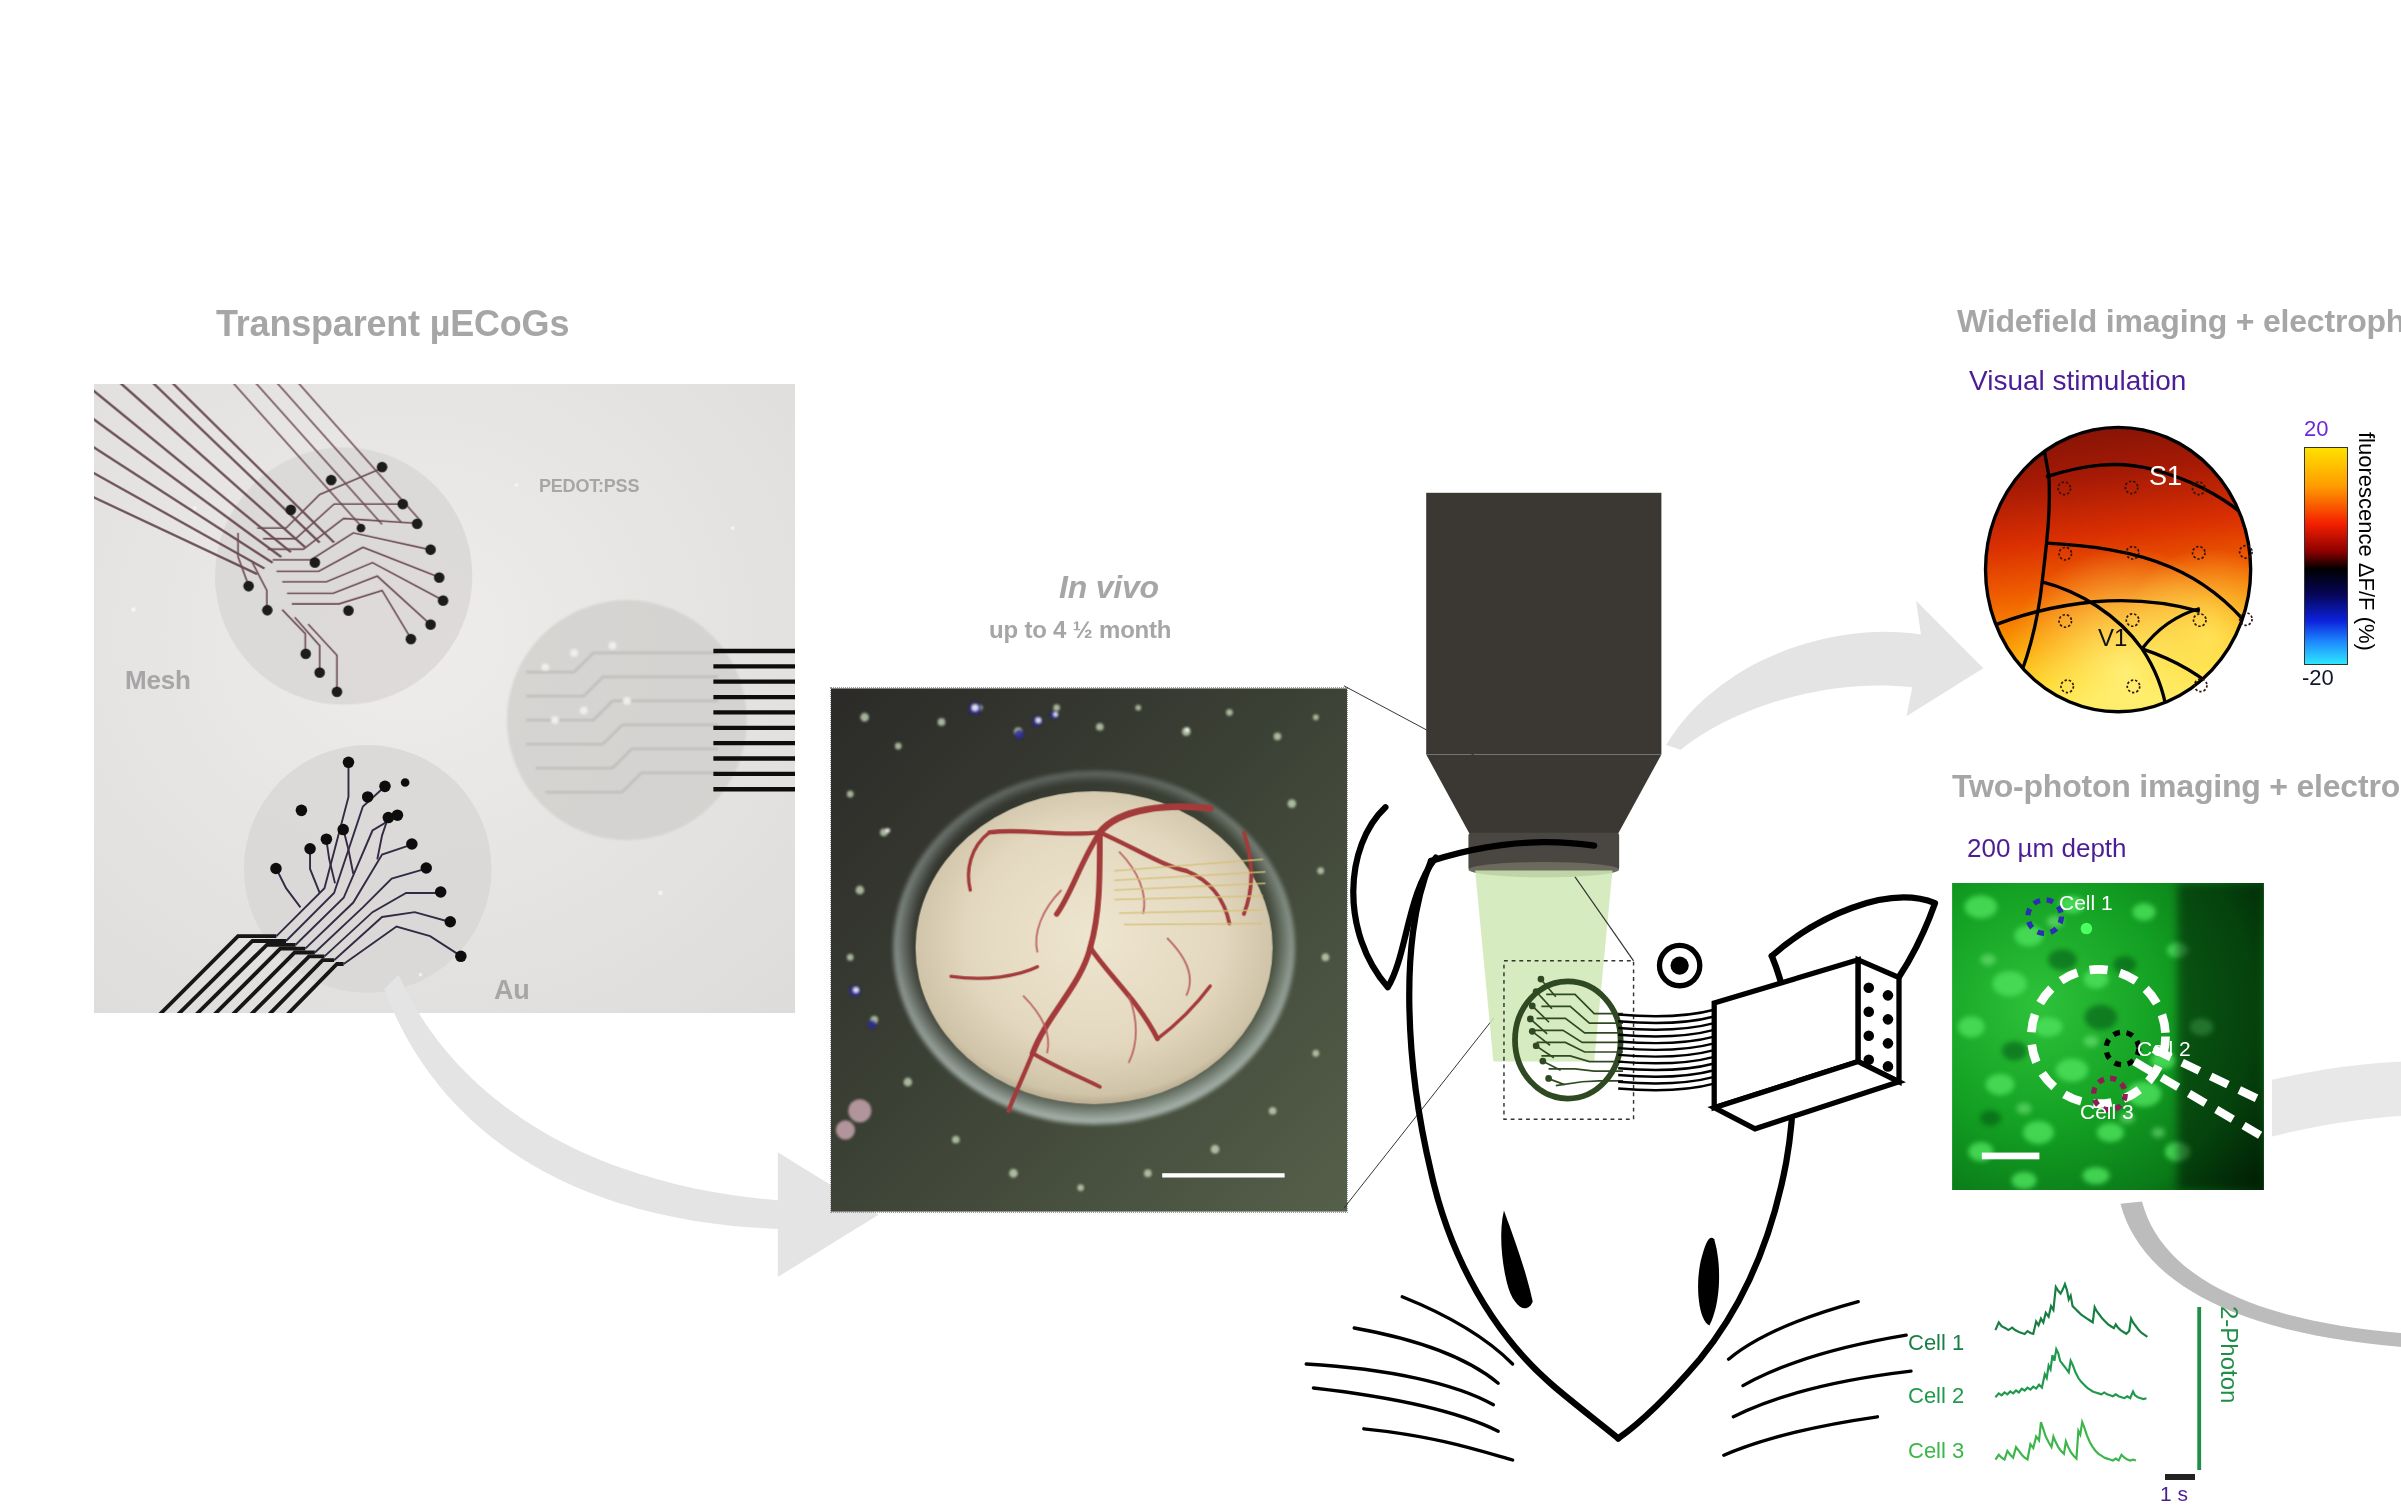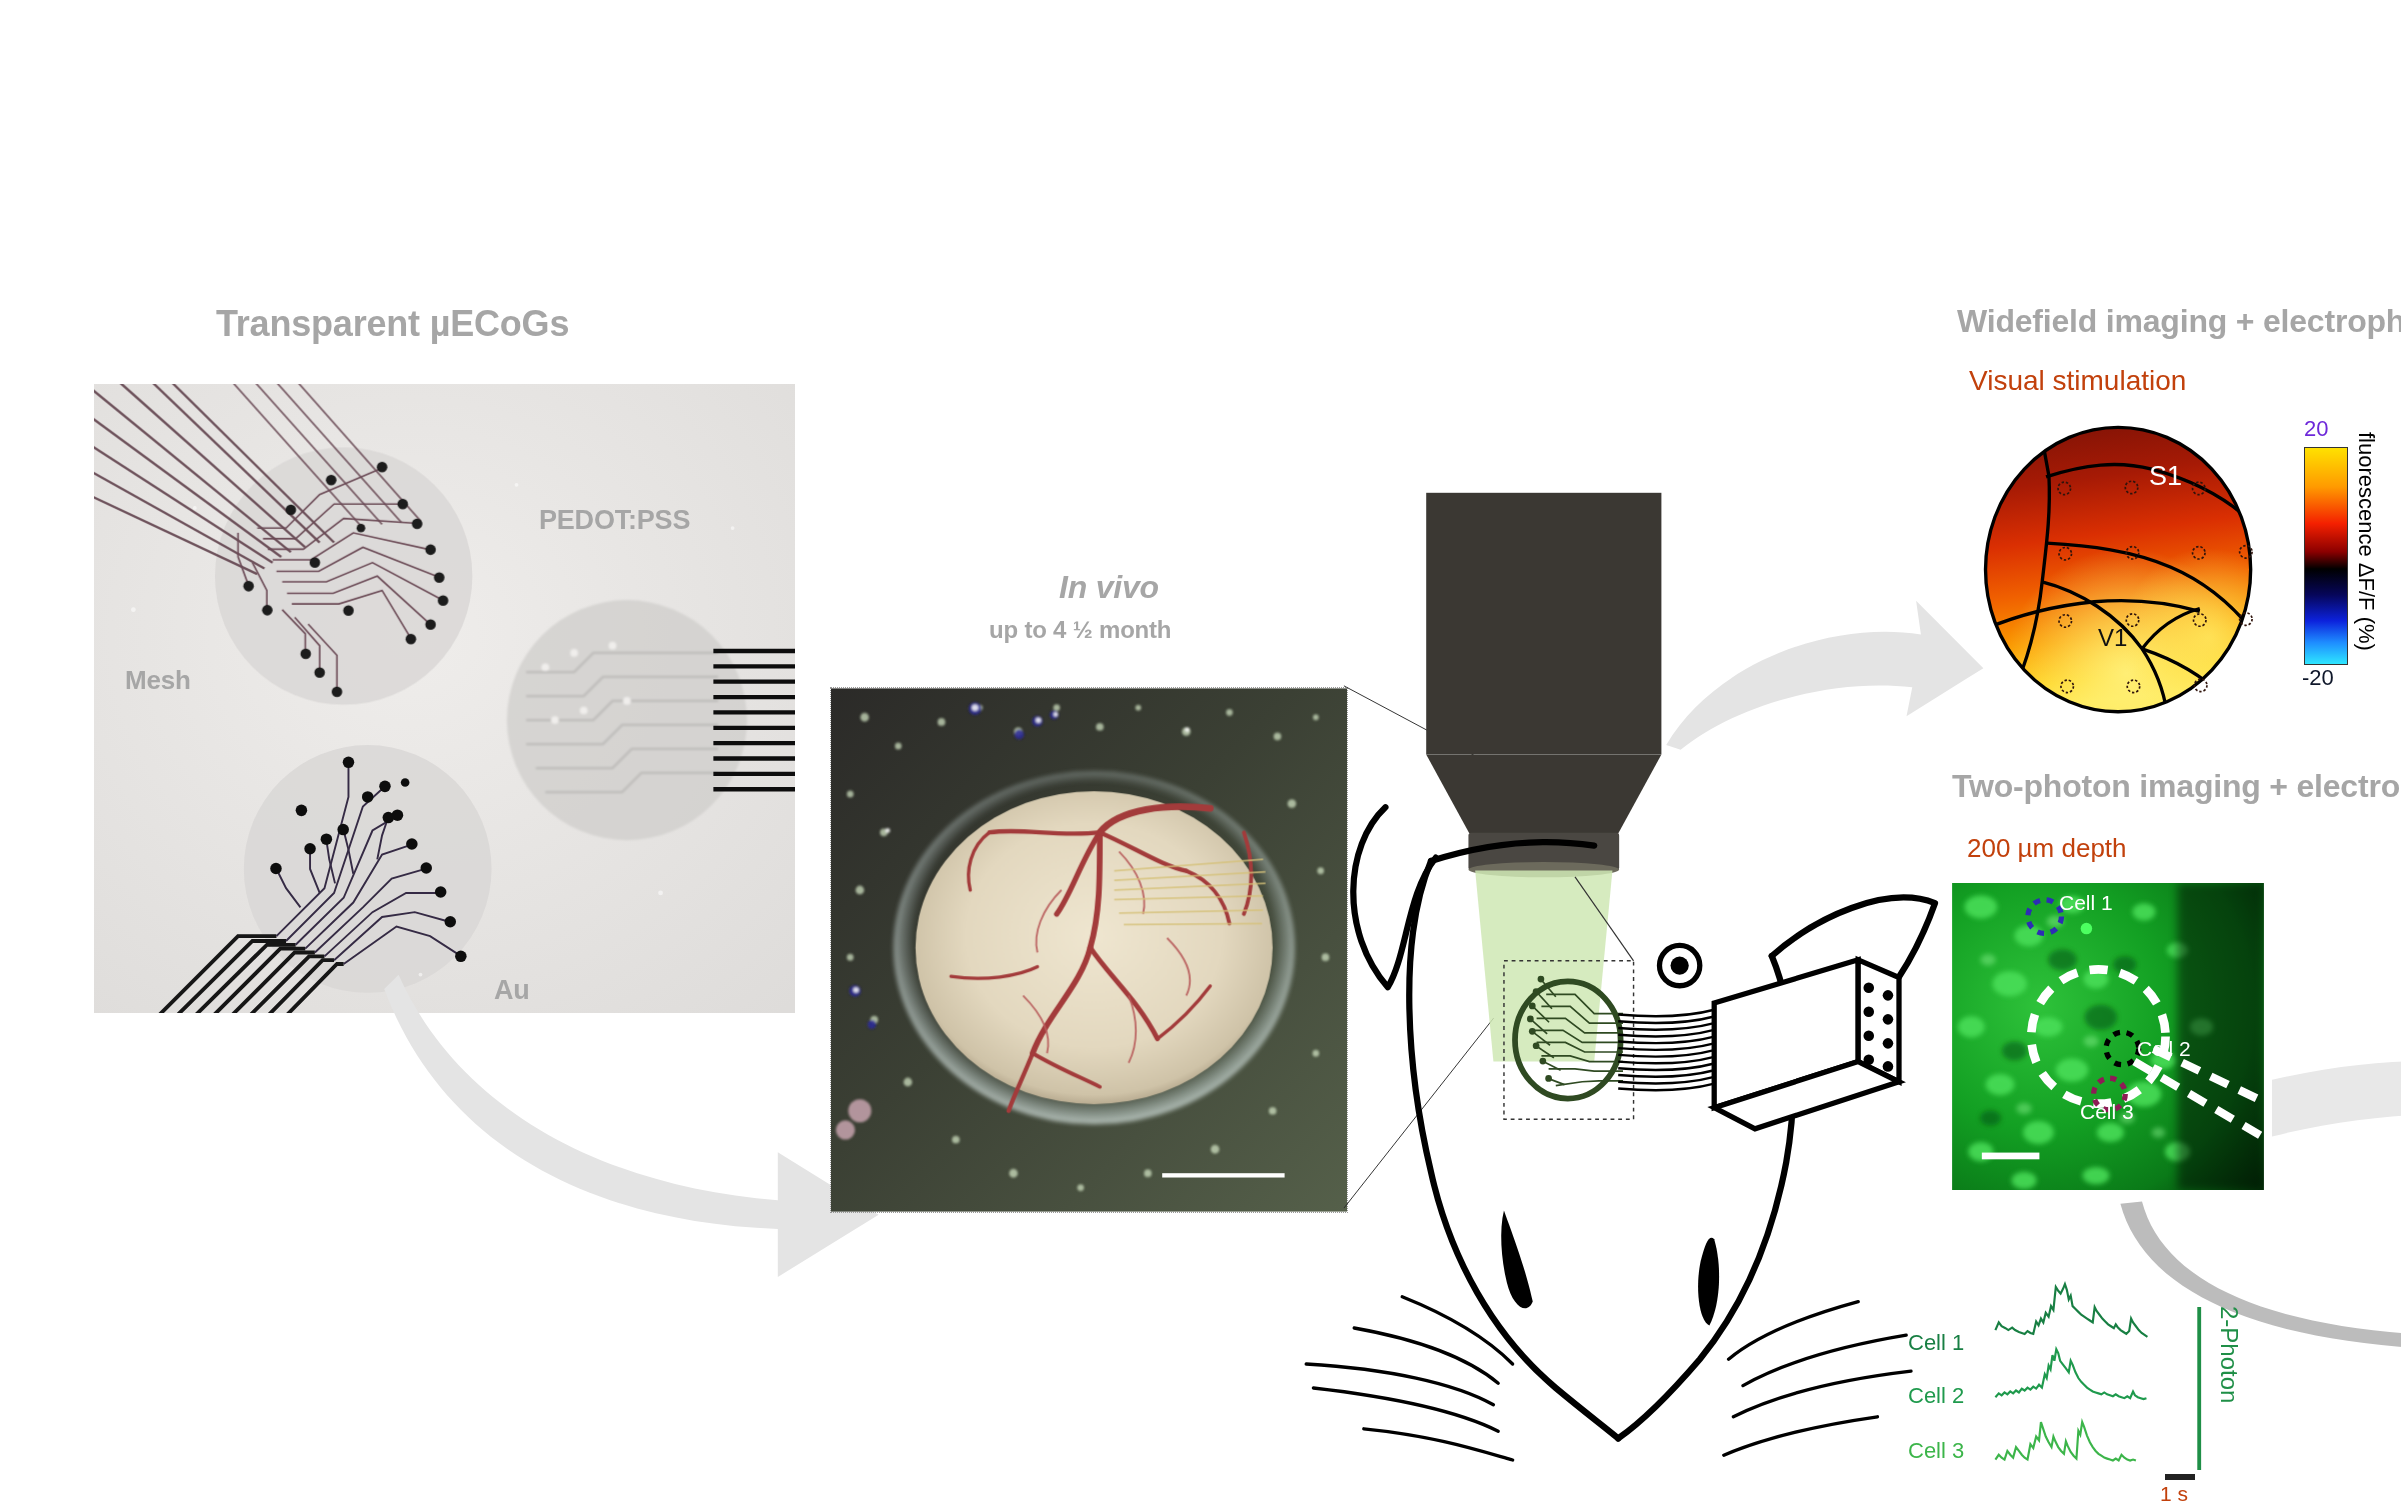--- a/index.html
+++ b/index.html
@@ -1,20 +1,20 @@
 <!DOCTYPE html>
 <html style="font-size:7.7px"><head>
 <meta charset="utf-8">
 <style>
   html,body{margin:0;padding:0;background:#fff;}
   body{width:3025px;height:1513px;position:relative;overflow:hidden;
        font-family:"Liberation Sans",sans-serif;}
   .abs{position:absolute;}
   .gray-title{color:#a6a6a6;font-weight:bold;letter-spacing:-0.2px;white-space:nowrap;}
-  .blk-title{color:#c2410c;white-space:nowrap;}
+  .blk-title{color:#4c1d95;white-space:nowrap;}
   svg{display:block;overflow:visible;}
 </style>
 </head>
 <body>
 
 <div class="abs gray-title" style="left:216px;top:303px;font-size:36px;">Transparent µECoGs</div>
 
 <div class="abs" style="left:94px;top:384px;width:701px;height:629px;overflow:hidden;background:#e6e4e2;">
   <svg width="701" height="629" viewBox="0 0 1460 1310">
     <defs>
@@ -172,21 +172,21 @@
       <circle cx="82" cy="470" r="5"></circle>
         <circle cx="210" cy="258" r="4"></circle>
       <circle cx="880" cy="210" r="4"></circle>
         <circle cx="1180" cy="1060" r="5"></circle>
       <circle cx="1330" cy="300" r="4"></circle>
         <circle cx="680" cy="1230" r="4"></circle>
     </g>
   </svg>
 </div>
 <div class="abs gray-title" style="left:125px;top:665px;font-size:26px;">Mesh</div>
-<div class="abs gray-title" style="left:539px;top:505px;font-size:27px;">PEDOT:PSS</div>
+<div class="abs gray-title" style="left:539px;top:476px;font-size:18px;">PEDOT:PSS</div>
 <div class="abs gray-title" style="left:494px;top:975px;font-size:27px;">Au</div>
 
 <svg class="abs" style="left:365px;top:989px;" width="528" height="269" viewBox="0 0 1100 560">
   <path d="M10,30 C130,300 420,470 800,500 L800,400 L1010,530 L800,660 L800,560
            C400,545 100,380 -20,60 Z" fill="#e4e4e4" transform="translate(60,-60)"></path>
 </svg>
 
 <div class="abs gray-title" style="left:1059px;top:569px;font-size:32px;font-style:italic;">In vivo</div>
 <div class="abs gray-title" style="left:989px;top:616px;font-size:24px;">up to 4 ½ month</div>
 

